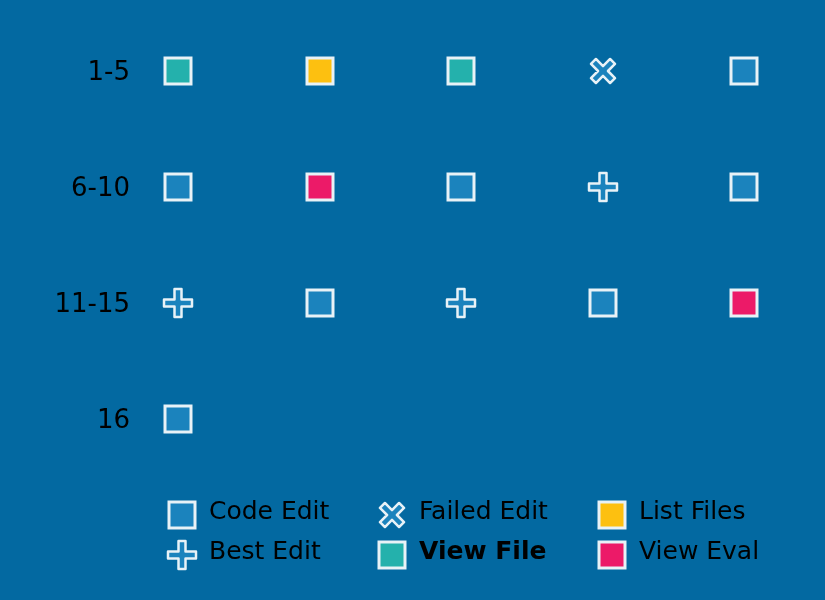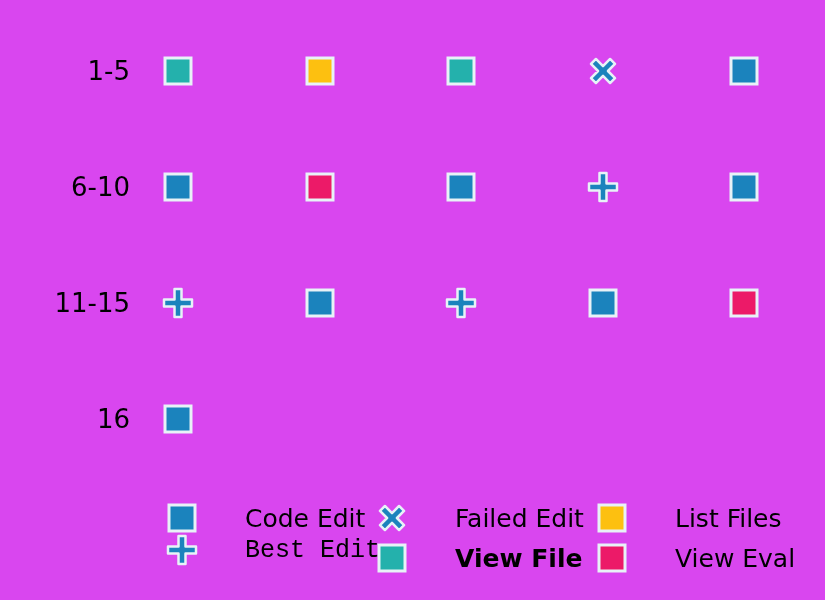--- a/index.html
+++ b/index.html
@@ -12,21 +12,21 @@
     height: 600px;
     font-family: "DejaVu Sans", sans-serif;
     overflow: hidden;
     position: relative;
   }
   #figure {
     position: absolute;
     left: 0; top: 0;
     width: 825px;
     height: 600px;
-    background: #d946ef;
+    background: #0369a1;
   }
   
   #plot-area {
     position: absolute;
     left: 0; top: 0;
     width: 825px;
     height: 470px;
   }
   .row-label {
     position: absolute;
@@ -51,23 +51,21 @@
   #legend {
     position: absolute;
     left: 0;
     top: 493px;
     width: 825px;
     height: 100px;
   }
   .legend-item {
     position: absolute;
     display: flex;
-    align-items: center;
     height: 40px;
-    gap: 36px;
   }
   .legend-swatch {
     width: 34px;
     height: 34px;
     flex: 0 0 34px;
     display: block;
   }
   .legend-swatch svg { display: block; }
   .legend-label {
     font-size: 25px;
@@ -189,21 +187,21 @@
       <div class="legend-item" style="left: 375px; top: 5px;">
         <span class="legend-swatch">
           <svg width="34" height="34" viewBox="0 0 34 34">
             <g transform="rotate(45 17 17)">
               <path d="M13.5 3.5 H20.5 V13.5 H30.5 V20.5 H20.5 V30.5 H13.5 V20.5 H3.5 V13.5 H13.5 Z" fill="#1b83bd" stroke="#e8f2f7" stroke-width="2.5" stroke-linejoin="round"></path>
             </g>
           </svg>
         </span>
         <span class="legend-label">Failed Edit</span>
       </div>
-      <div class="legend-item" style="left: 165px; top: 37px; font-family: Liberation Mono, monospace;">
+      <div class="legend-item" style="left: 165px; top: 45px;">
         <span class="legend-swatch">
           <svg width="34" height="34" viewBox="0 0 34 34">
             <path d="M13.5 3 H20.5 V13.5 H31 V20.5 H20.5 V31 H13.5 V20.5 H3 V13.5 H13.5 Z" fill="#1b83bd" stroke="#e8f2f7" stroke-width="2.5" stroke-linejoin="round"></path>
           </svg>
         </span>
         <span class="legend-label">Best Edit</span>
       </div>
       <div class="legend-item" style="left: 375px; top: 45px; font-weight: bold;">
         <span class="legend-swatch">
           <svg width="34" height="34" viewBox="0 0 34 34">

